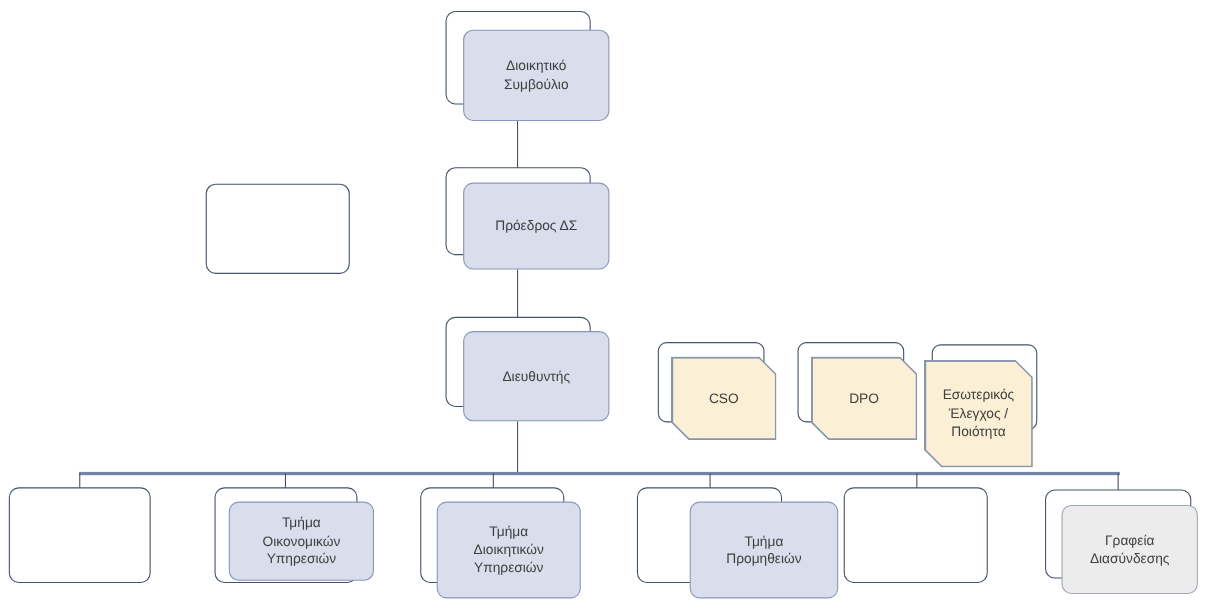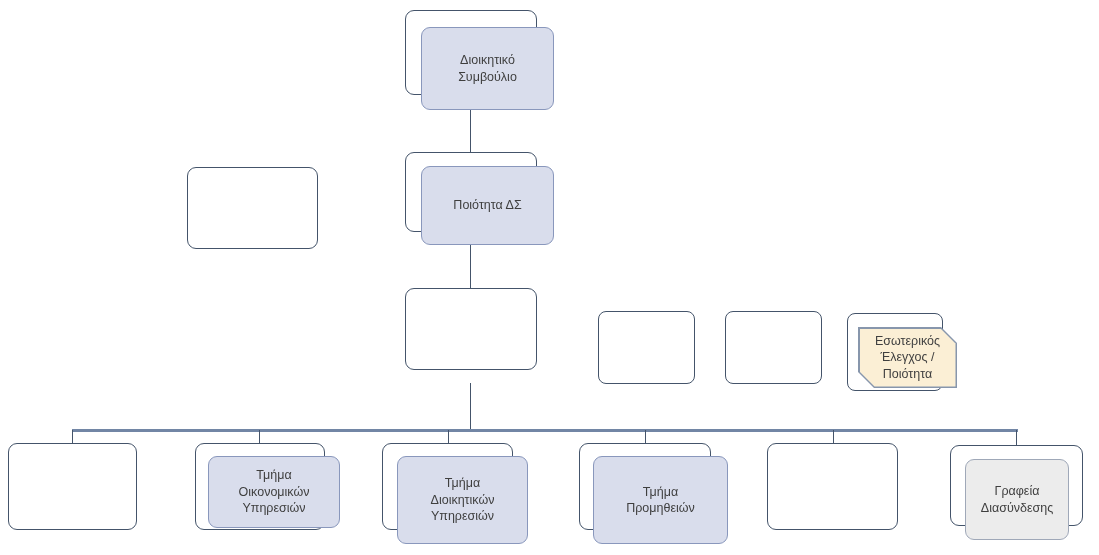--- a/index.html
+++ b/index.html
@@ -66,54 +66,65 @@
   <div class="drop" style="left:833px;top:430px;height:14px"></div>
   <div class="drop" style="left:1016px;top:430px;height:16px"></div>
 
   <div class="backbox" style="left:405px;top:10px;width:132px;height:85px"></div>
   <div class="box blue" style="left:421px;top:27px;width:133px;height:83px">
     <span class="lbl">Διοικητικό Συμβούλιο</span>
   </div>
 
   <div class="backbox" style="left:405px;top:152px;width:132px;height:80px"></div>
   <div class="box blue" style="left:421px;top:166px;width:133px;height:79px">
-    <span class="lbl">Ποιότητα ΔΣ</span>
+    <span class="lbl">Πρόεδρος ΔΣ</span>
   </div>
 
   <div class="backbox" style="left:187px;top:167px;width:131px;height:82px"></div>
 
   <div class="backbox" style="left:405px;top:288px;width:132px;height:82px"></div>
+  <div class="box blue" style="left:421px;top:301px;width:133px;height:82px">
+    <span class="lbl">Διευθυντής</span>
+  </div>
 
   <div class="backbox" style="left:598px;top:311px;width:97px;height:73px;border-radius:8px"></div>
+  <div class="snip" style="left:610px;top:324px;width:96px;height:76px">
+    <div class="snip-fill"></div>
+    <span class="lbl">CSO</span>
+  </div>
 
   <div class="backbox" style="left:725px;top:311px;width:97px;height:73px;border-radius:8px"></div>
+  <div class="snip" style="left:737px;top:324px;width:97px;height:76px">
+    <div class="snip-fill"></div>
+    <span class="lbl">DPO</span>
+  </div>
 
   <div class="backbox" style="left:847px;top:313px;width:96px;height:78px;border-radius:8px"></div>
-  <div class="snip" style="left:858px;top:327px;width:99px;height:61px">
+  <div class="snip" style="left:840px;top:327px;width:99px;height:98px">
     <div class="snip-fill"></div>
     <span class="lbl">Εσωτερικός Έλεγχος / Ποιότητα</span>
   </div>
 
   <div class="backbox" style="left:8px;top:443px;width:129px;height:87px"></div>
 
   <div class="backbox" style="left:195px;top:443px;width:130px;height:87px"></div>
   <div class="box blue" style="left:208px;top:456px;width:132px;height:72px">
     <span class="lbl">Τμήμα Οικονομικών Υπηρεσιών</span>
   </div>
 
   <div class="backbox" style="left:382px;top:443px;width:131px;height:87px"></div>
   <div class="box blue" style="left:397px;top:456px;width:131px;height:88px">
     <span class="lbl">Τμήμα Διοικητικών Υπηρεσιών</span>
   </div>
 
   <div class="backbox" style="left:579px;top:443px;width:132px;height:87px"></div>
-  <div class="box blue" style="left:593px;top:456px;width:135px;height:88px">
+  <div class="box blue" style="left:627px;top:456px;width:135px;height:88px">
     <span class="lbl">Τμήμα Προμηθειών</span>
   </div>
 
   <div class="backbox" style="left:767px;top:443px;width:131px;height:87px"></div>
 
   <div class="backbox" style="left:950px;top:445px;width:133px;height:81px"></div>
-  <div class="box gray" style="left:965px;top:459px;width:104px;height:81px">
+  <div class="box gray" style="left:965px;top:459px;width:124px;height:81px">
     <span class="lbl">Γραφεία Διασύνδεσης</span>
   </div>
 
 </div>
 
 </body></html>

